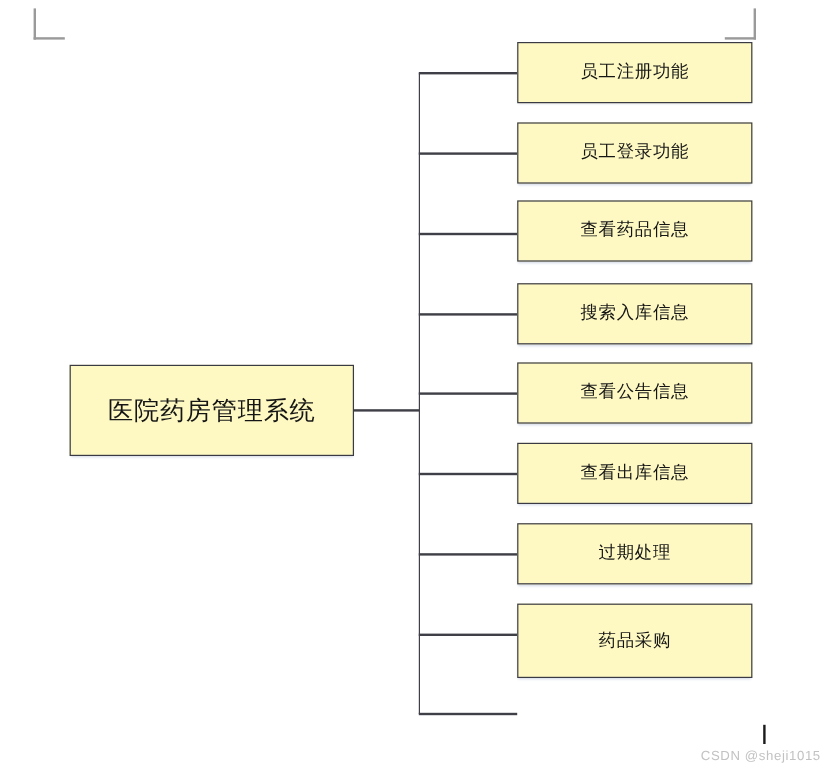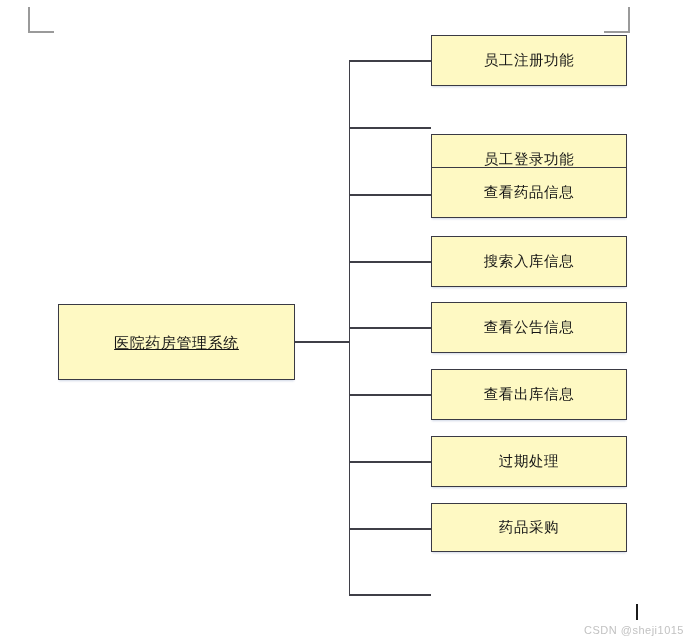--- a/index.html
+++ b/index.html
@@ -52,22 +52,21 @@
   .node-label {
     font-size: 14.5px;
     line-height: 1;
     letter-spacing: 0.6px;
     color: #151515;
     white-space: nowrap;
   }
 
   
   .node.root .node-label {
-    font-size: 15px;
-    text-decoration: underline;
+    font-size: 21px;
   }
 
   
   .line {
     position: absolute;
     background: #3f3f47;
   }
   .line.h { height: 1.6px; }
   .line.v { width: 1.6px; }
 
@@ -116,21 +115,21 @@
   <div class="line h" style="left:348.5px; top:327px; width:82.5px;"></div>
   <div class="line h" style="left:348.5px; top:394px; width:82.5px;"></div>
   <div class="line h" style="left:348.5px; top:461px; width:82.5px;"></div>
   <div class="line h" style="left:348.5px; top:528px; width:82.5px;"></div>
   <div class="line h" style="left:348.5px; top:594px; width:82.5px;"></div>
 
   <div class="node" style="left:431px; top:35px; width:196px; height:51px;">
     <span class="node-label">员工注册功能</span>
   </div>
 
-  <div class="node" style="left:431px; top:102px; width:196px; height:51px;margin-top:32px;">
+  <div class="node" style="left:431px; top:102px; width:196px; height:51px;">
     <span class="node-label">员工登录功能</span>
   </div>
 
   <div class="node" style="left:431px; top:167px; width:196px; height:51px;">
     <span class="node-label">查看药品信息</span>
   </div>
 
   <div class="node" style="left:431px; top:302px; width:196px; height:51px;">
     <span class="node-label">查看公告信息</span>
   </div>
@@ -140,21 +139,21 @@
   </div>
 
   <div class="node" style="left:431px; top:369px; width:196px; height:51px;">
     <span class="node-label">查看出库信息</span>
   </div>
 
   <div class="node" style="left:431px; top:436px; width:196px; height:51px;">
     <span class="node-label">过期处理</span>
   </div>
 
-  <div class="node" style="left:431px; top:503px; width:196px; height:49px;">
+  <div class="node" style="left:431px; top:503px; width:196px; height:62px;">
     <span class="node-label">药品采购</span>
   </div>
 
 
   <div class="caret"></div>
 
   <div class="watermark">CSDN @sheji1015</div>
 
 </div>
 

